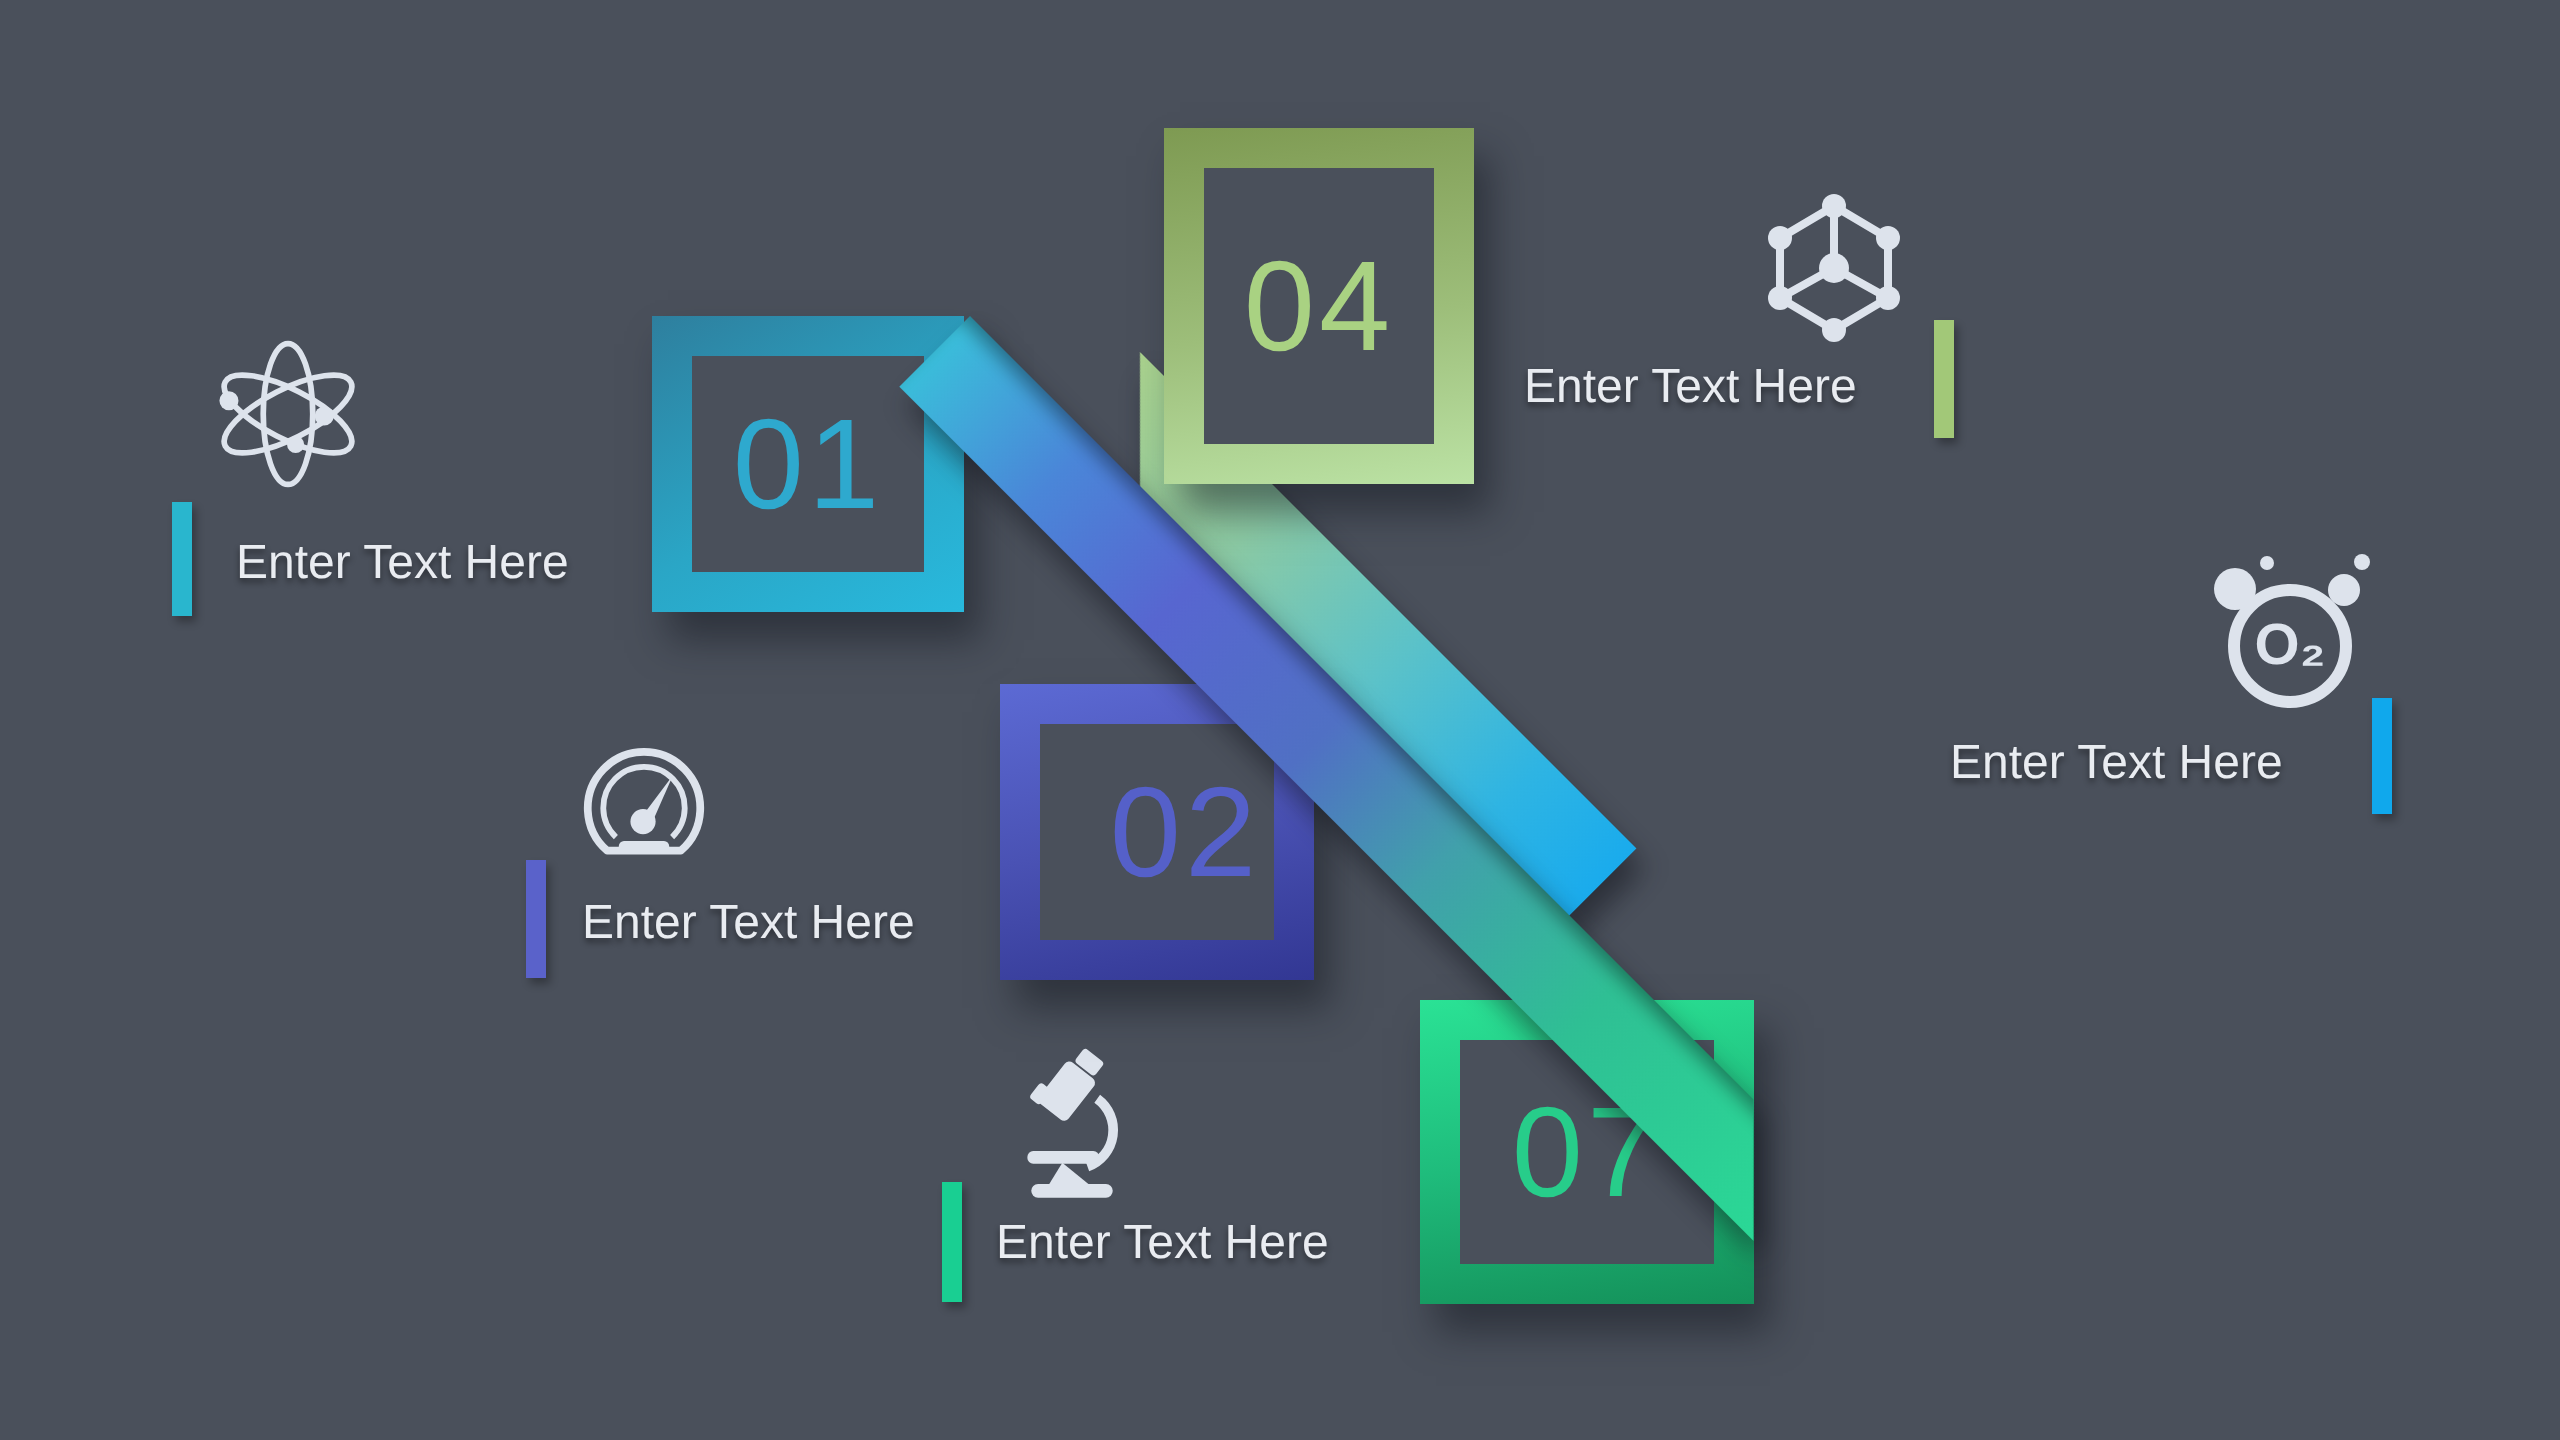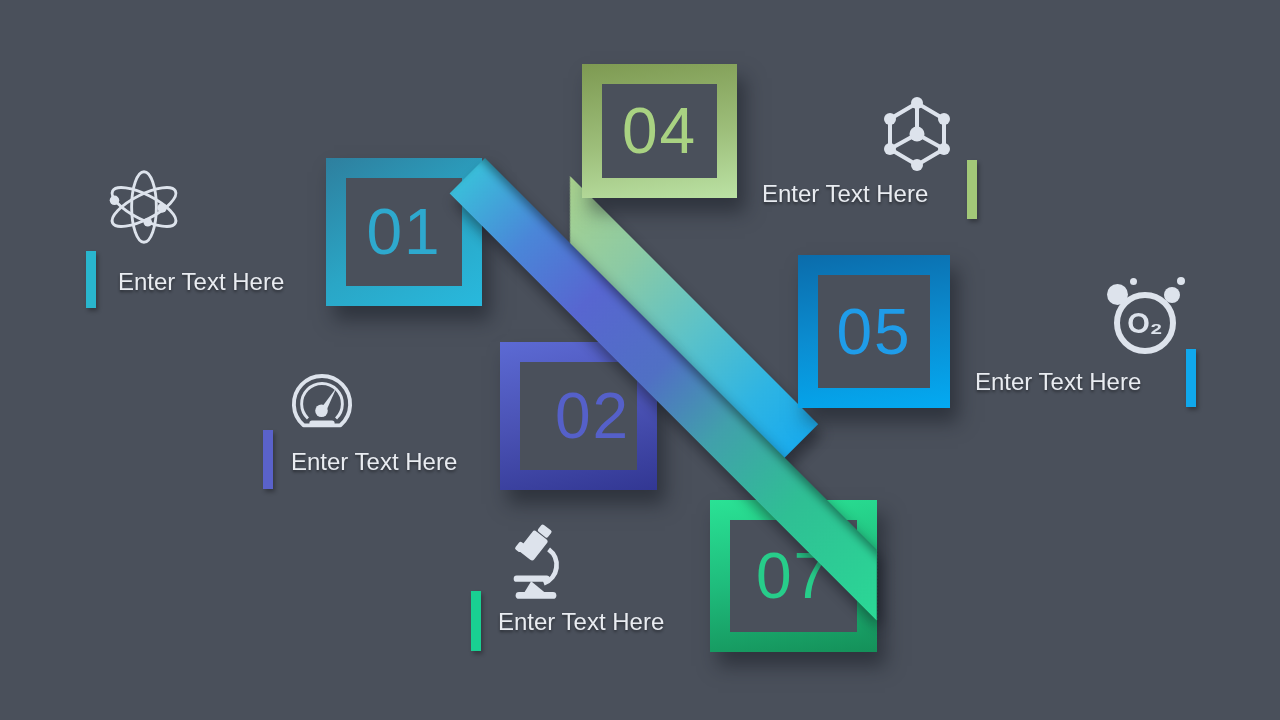--- a/index.html
+++ b/index.html
@@ -7,21 +7,21 @@
          font-family:"Liberation Sans",sans-serif;}
 
   
   .sq{position:absolute;box-shadow:8px 14px 18px rgba(20,24,32,.5);}
   .sq .hole{position:absolute;inset:20px;}
   .sq .num{position:absolute;inset:20px;display:flex;align-items:center;justify-content:center;
            font-size:64px;letter-spacing:2px;font-weight:400;}
   .sq1{left:326px;top:158px;width:156px;height:148px;z-index:10;}
   .sq2{left:500px;top:342px;width:157px;height:148px;z-index:10;}
   .sq3{left:710px;top:500px;width:167px;height:152px;z-index:10;}
-  .sq4{left:582px;top:64px;width:155px;height:134px;z-index:12;}
+  .sq4{left:582px;top:64px;width:155px;height:178px;z-index:12;}
   .sq5{left:798px;top:255px;width:152px;height:153px;z-index:12;}
 
   
   .ribbon-wrap{position:absolute;left:0;top:0;transform-origin:0 0;}
   .ribbon-core{height:50px;}
   .ribbon-a-wrap{transform:translate(485px,158px) rotate(45deg);z-index:20;
                  filter:drop-shadow(10px 4px 7px rgba(13,16,23,.5));}
   .ribbon-a-core{width:620px;clip-path:polygon(0 0,554px 0,604px 100%,0 100%);
                  box-shadow:inset 0 9px 9px -5px rgba(0,0,0,.38);}
   .ribbon-b-wrap{transform:translate(570px,176px) rotate(45deg);z-index:5;
@@ -85,24 +85,20 @@
   <div class="sq sq3" style="background: linear-gradient(172deg, rgb(42, 226, 149) 0%, rgb(31, 188, 124) 50%, rgb(20, 144, 89) 100%);">
     <div class="hole" style="background: rgb(74, 80, 91);"></div>
     <span class="num" style="color: rgb(39, 205, 138);">07</span>
   </div>
 
   <div class="sq sq4" style="background: linear-gradient(172deg, rgb(126, 154, 82) 0%, rgb(157, 190, 122) 55%, rgb(187, 226, 164) 100%);">
     <div class="hole" style="background: rgb(74, 80, 91);"></div>
     <span class="num" style="color: rgb(169, 210, 130);">04</span>
   </div>
 
-  <div class="sq sq5" style="background: linear-gradient(172deg, rgb(11, 108, 171) 0%, rgb(11, 140, 208) 50%, rgb(3, 170, 242) 100%);">
-    <div class="hole" style="background: rgb(74, 80, 91);"></div>
-    <span class="num" style="color: rgb(31, 156, 233);">05</span>
-  </div>
 
   
   <div class="ribbon-wrap ribbon-a-wrap">
     <div class="ribbon-core ribbon-a-core" style="background: linear-gradient(90deg, rgb(58, 190, 218) 0%, rgb(74, 134, 216) 14%, rgb(87, 102, 208) 28%, rgb(80, 112, 196) 44%, rgb(65, 160, 171) 58%, rgb(47, 191, 148) 75%, rgb(42, 219, 150) 100%);"></div>
   </div>
 
   
   <div style="display:contents">
     <span class="icon icon1" style="color: rgb(221, 227, 236);">
       <svg width="80" height="82" viewBox="0 0 84 84" fill="none" stroke="currentColor" stroke-width="3">

